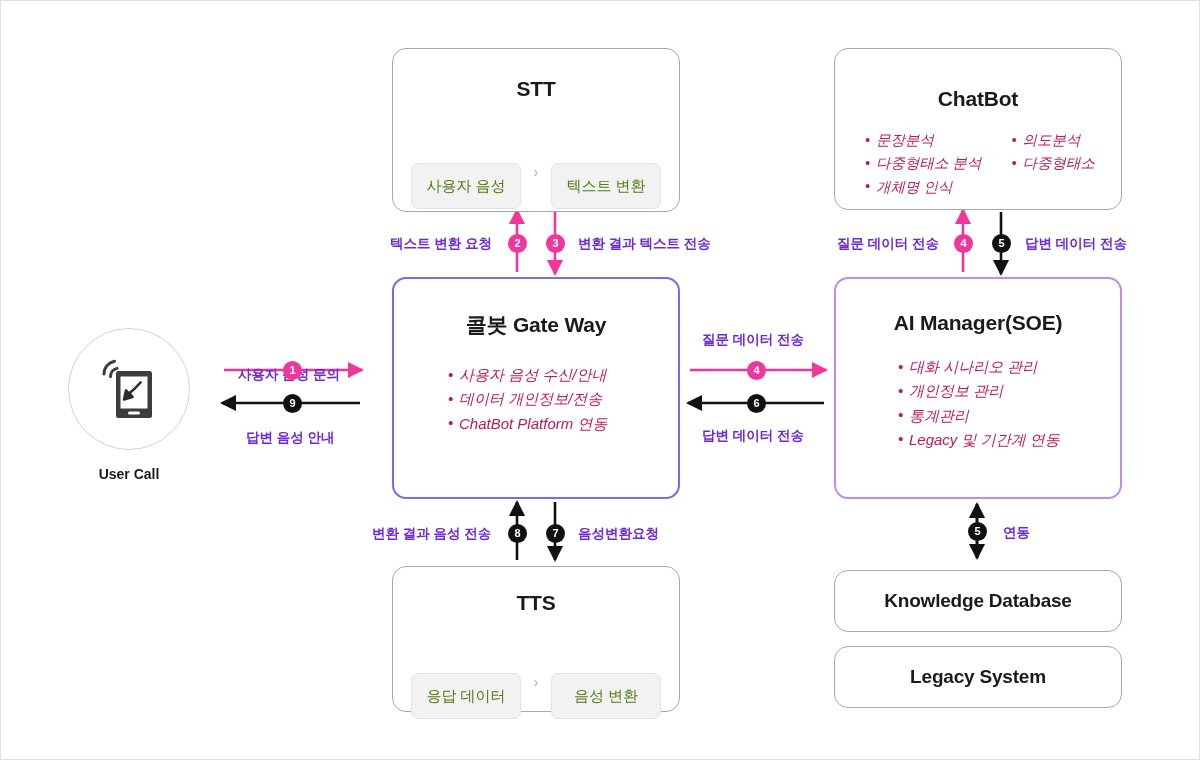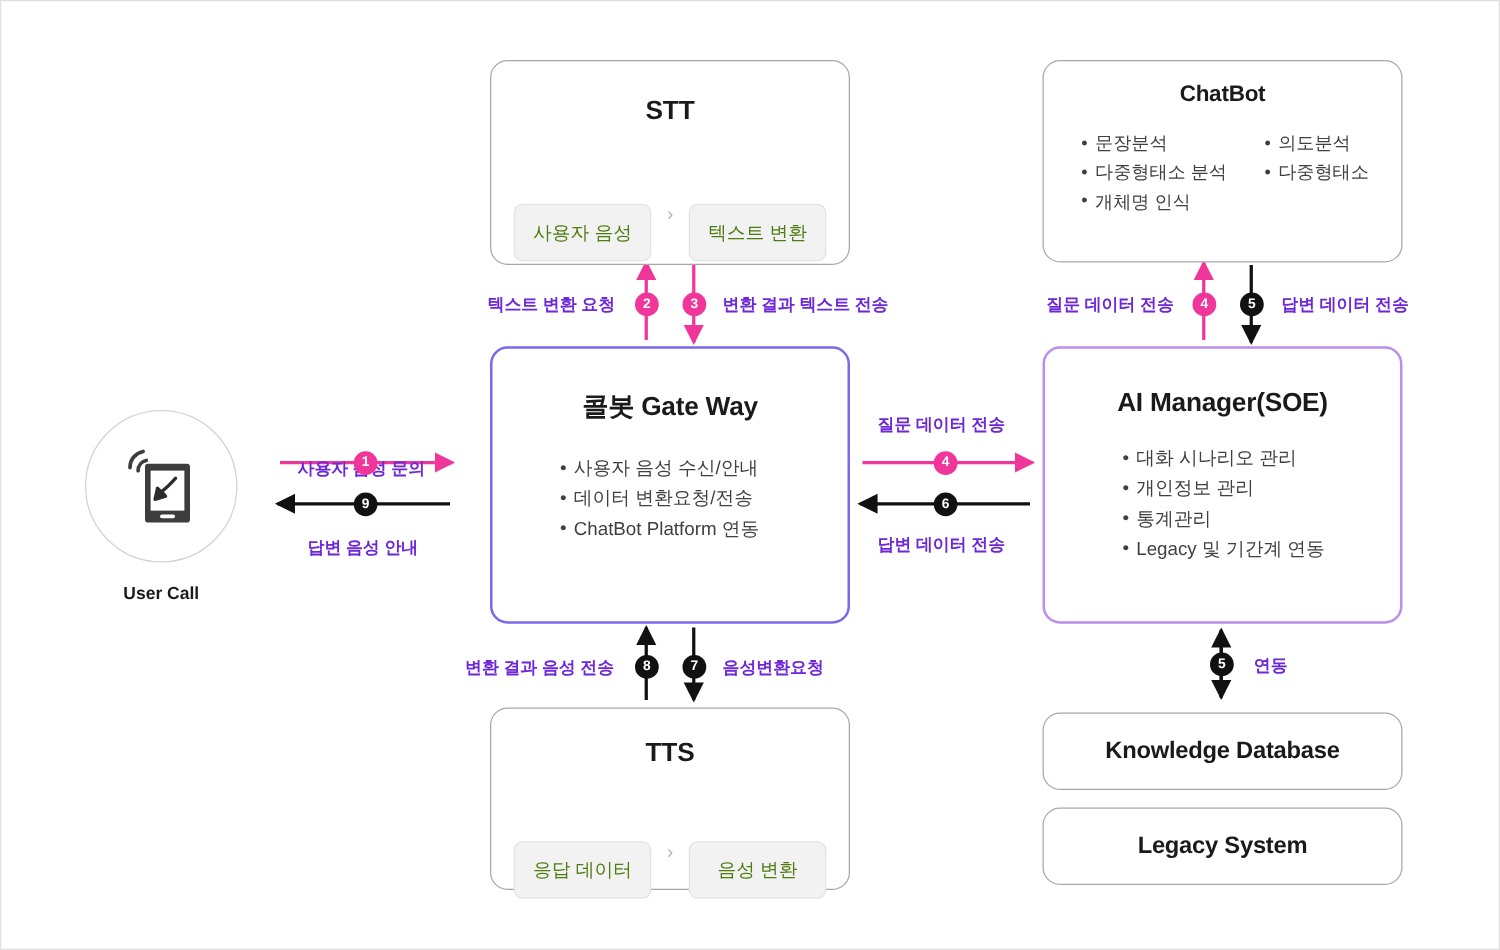--- a/index.html
+++ b/index.html
@@ -39,21 +39,22 @@
     text-align: center;
     font-weight: bold;
     color: #1a1a1a;
     letter-spacing: -0.2px;
   }
 
   .bullets {
     list-style: none;
     margin: 0;
     padding: 0;
-    color: #404040;
+    color: #be185d;
+    font-style: italic;
   }
   .bullets li {
     position: relative;
     padding-left: 11px;
     line-height: 1.62;
     white-space: nowrap;
   }
   .bullets li::before {
     content: "•";
     position: absolute;
@@ -214,39 +215,39 @@
   <div class="box thin" style="left:392px; top:48px; width:288px; height:164px;">
     <div class="box-title" style="font-size:21px; margin-top:28px;">STT</div>
     <div class="pill-row" style="top:84px;">
       <div class="pill">사용자 음성</div>
       <div class="pill-chevron">›</div>
       <div class="pill">텍스트 변환</div>
     </div>
   </div>
 
   <div class="box thin" style="left:834px; top:48px; width:288px; height:162px;">
-    <div class="box-title" style="font-size:18px; margin-top:16px;">ChatBot</div>
+    <div class="box-title" style="font-size:21px; margin-top:38px;">ChatBot</div>
     <div style="display:flex; gap:30px; margin:18px 0 0 30px; font-size:14.5px;">
       <ul class="bullets">
         <li>문장분석</li>
         <li>다중형태소 분석</li>
         <li>개체명 인식</li>
       </ul>
       <ul class="bullets">
         <li>의도분석</li>
         <li>다중형태소</li>
       </ul>
     </div>
   </div>
 
   <div class="box indigo" style="left:392px; top:277px; width:288px; height:222px;">
     <div class="box-title" style="font-size:21px; margin-top:32px;">콜봇 Gate Way</div>
     <ul class="bullets" style="margin:24px 0 0 54px; font-size:15px;">
       <li>사용자 음성 수신/안내</li>
-      <li>데이터 변환요청/전송</li>
+      <li>데이터 개인정보/전송</li>
       <li>ChatBot Platform 연동</li>
     </ul>
   </div>
 
   <div class="box violet" style="left:834px; top:277px; width:288px; height:222px;">
     <div class="box-title" style="font-size:21px; margin-top:32px;">AI Manager(SOE)</div>
     <ul class="bullets" style="margin:20px 0 0 62px; font-size:15px;">
       <li>대화 시나리오 관리</li>
       <li>개인정보 관리</li>
       <li>통계관리</li>

